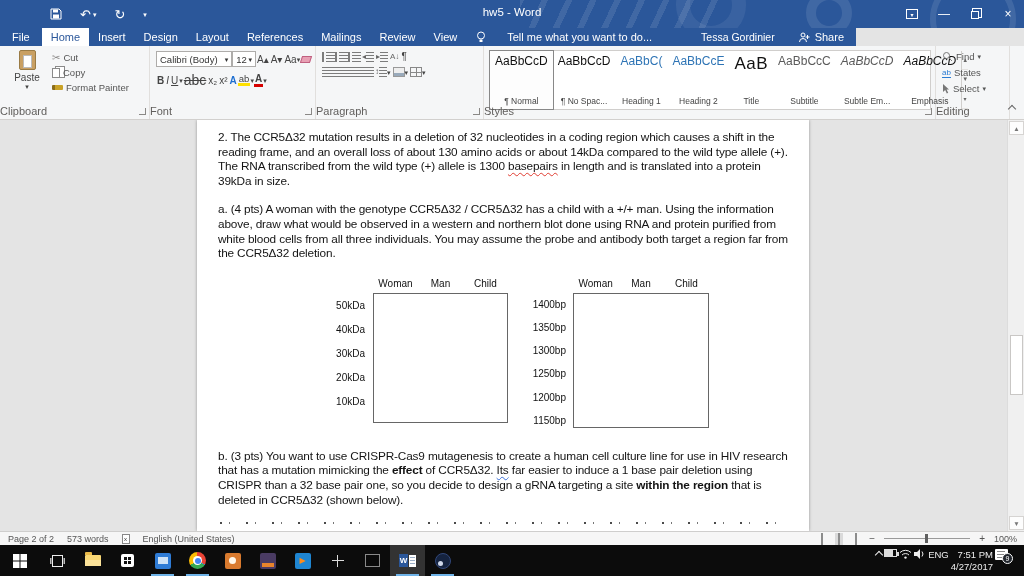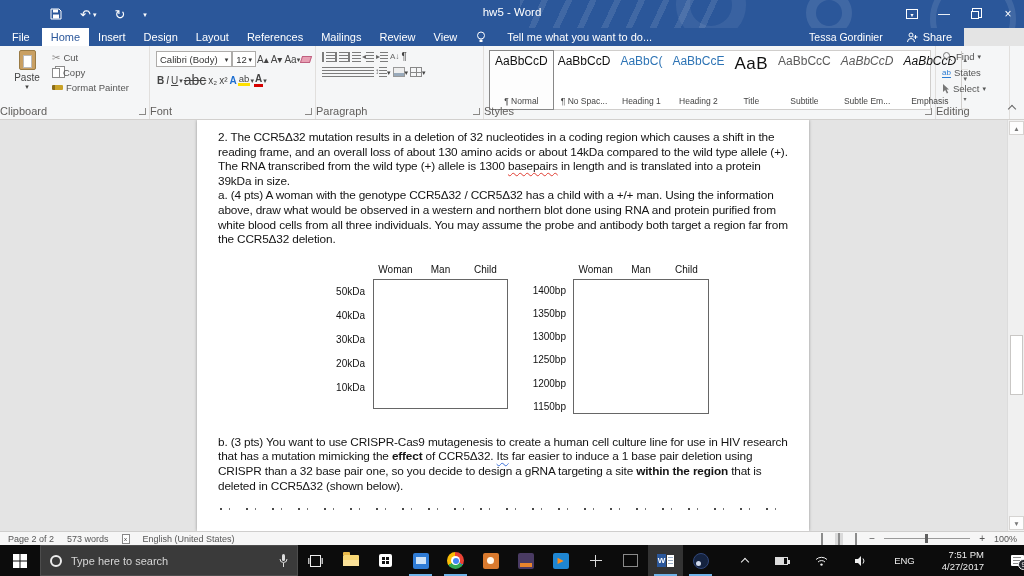--- a/index.html
+++ b/index.html
@@ -15,21 +15,21 @@
   .ring.r2{left:806px;top:-10px;width:46px;height:46px;border-width:10px}
   .ring.r3{left:676px;top:-30px;width:70px;height:70px;border-width:14px;border-color:rgba(255,255,255,.07)}
   .qat{position:absolute;left:50px;top:0;height:28px;display:flex;align-items:center;gap:18px;font-size:13px}
   .qbtn{display:flex;align-items:center;gap:2px;cursor:default}
   .wtitle{position:absolute;left:0;right:0;top:6px;text-align:center;font-size:11.5px;color:#fff}
   .winctl{position:absolute;right:0;top:0;height:28px;display:flex;align-items:stretch}
   .wbtn{width:32px;display:flex;align-items:center;justify-content:center;font-size:12px}
   .rdo{width:12px;height:10px;border:1px solid #fff;display:grid;place-items:center;font-size:6px}
   .restore-sq{width:8px;height:8px;border:1px solid #fff;box-shadow:2px -2px 0 0 #2b579a,2px -2px 0 1px #fff;margin-top:2px;margin-right:2px}
   
-  .tabrow{position:absolute;top:28px;left:0;width:964px;height:18px;background:#2b579a;color:#fff;display:flex;align-items:stretch;font-size:11px;z-index:5}
+  .tabrow{position:absolute;top:28px;left:0;width:856px;height:18px;background:#2b579a;color:#fff;display:flex;align-items:stretch;font-size:11px;z-index:5}
   .tab{display:flex;align-items:center;padding:0 9px}
   .tab.file{padding:0 12px}
   .tab.active{background:#fff;color:#2b579a}
   .tellme{display:flex;align-items:center;gap:21px;margin-left:10px;color:#fff}
   .uname{margin-left:auto;display:flex;align-items:center;padding:0 12px;font-size:10.5px}
   .share{display:flex;align-items:center;gap:5px;padding:0 12px;font-size:11px}
   
   .ribbon{position:absolute;top:46px;left:0;width:1024px;height:74px;background:#f5f6f7;border-bottom:1px solid #d2d0ce;display:flex;z-index:4;color:#444}
   .rgroup{position:relative;border-right:1px solid #e1dfdd;height:100%}
   .glabel{position:absolute;bottom:2px;left:0;right:0;text-align:left;font-size:11px;color:#605e5c}
@@ -75,21 +75,21 @@
   .sname{font-size:8.5px;color:#444;padding-bottom:3px;white-space:nowrap}
   .galscroll{width:13px;display:flex;flex-direction:column;border-left:1px solid #d0cecc}
   .galscroll span{flex:1;display:grid;place-items:center;font-size:6px;color:#666;border-bottom:1px solid #e4e2e0;background:#f5f6f7}
   .g-edit{width:74px}
   .erow{display:flex;align-items:center;gap:3px;margin:5px 0 0 6px;font-size:9.5px;color:#555;white-space:nowrap}
   .collapse{position:absolute;right:9px;bottom:7px;width:6px;height:6px;border-left:1.5px solid #666;border-top:1.5px solid #666;transform:rotate(45deg)}
   
   .docarea{position:absolute;top:120px;left:0;width:1024px;height:411px;background:#e4e4e4;overflow:hidden}
   .page{position:absolute;left:197px;top:0;width:612px;height:411px;background:#fff;box-shadow:0 0 3px rgba(0,0,0,.35);padding:10px 21px 0;overflow:hidden}
   .doc p{font-size:11.8px;line-height:14.6px;color:#141414;letter-spacing:-.15px}
-  .pa{}
+  .pa{margin-top:14px}
   .pb{margin-top:21px}
   .bold{font-weight:bold}
   .sq-red{text-decoration-line:underline;text-decoration-style:wavy;text-decoration-color:#e03c31;text-decoration-thickness:1px;text-underline-offset:2px}
   .sq-blue{text-decoration-line:underline;text-decoration-style:wavy;text-decoration-color:#3a6fd8;text-decoration-thickness:1px;text-underline-offset:2px}
   .figs{position:relative;margin-top:17px;height:150px;font-size:10px;color:#111;letter-spacing:0}
   .blot{position:absolute;top:0;display:flex}
   .blot .scale{display:flex;flex-direction:column;justify-content:space-between;text-align:right}
   .b1{left:109px}
   .b1 .scale{width:46px;margin-top:22px;height:107px;padding-right:8px}
   .b2{left:305px}
@@ -143,21 +143,21 @@
   .imovie{width:16px;height:16px;background:#4a3b63;border-radius:2px;position:relative;overflow:hidden}
   .imovie::after{content:"";position:absolute;left:2px;bottom:2px;width:12px;height:4px;background:#e8842c}
   .imedia{width:16px;height:16px;background:#1f86d2;border-radius:2px;display:grid;place-items:center;color:#ff8c1a;font-size:8px}
   .icross{width:12px;height:12px;background:linear-gradient(#dcdcdc,#dcdcdc) center/100% 1px no-repeat,linear-gradient(#dcdcdc,#dcdcdc) center/1px 100% no-repeat}
   .icmd{width:15px;height:13px;background:#0a0a0a;border:1px solid #8a8a8a;color:#ddd;font-size:6px;font-family:"DejaVu Sans Mono",monospace;padding:1px;line-height:1}
   .iwordtile{display:flex;align-items:center;gap:1px}
   .wsq{width:9px;height:13px;background:#2b579a;color:#fff;font-size:8px;font-weight:bold;display:grid;place-items:center}
   .wdoc{width:7px;height:12px;background:#fff;box-shadow:inset 0 -2px 0 #fff;background-image:repeating-linear-gradient(#9aaec7 0 1px,transparent 1px 3px);background-size:5px 8px;background-position:1px 2px;background-repeat:no-repeat}
   .isteam{width:16px;height:16px;border-radius:50%;background:#15233f;border:1px solid #31477a;position:relative}
   .isteam::after{content:"";position:absolute;left:2px;bottom:2px;width:5px;height:5px;border-radius:50%;background:#cfd8ea}
-  .tray{margin-left:auto;display:flex;align-items:center;gap:27px;padding-right:0}
+  .tray{margin-left:auto;display:flex;gap:2px;padding-right:16px}
   .chev{width:6px;height:6px;border-left:1.5px solid #eee;border-top:1.5px solid #eee;transform:rotate(45deg);margin-top:3px}
   .ibat{width:13px;height:8px;border:1px solid #ddd;position:relative;background:linear-gradient(90deg,#ddd 0 8px,transparent 8px)}
   .ibat::after{content:"";position:absolute;right:-3px;top:2px;width:2px;height:4px;background:#ddd}
   .lang{font-size:9.5px}
   .clock{font-size:9.5px;text-align:right;line-height:1.2}
   .iac{width:13px;height:11px;background:#fff;border-radius:1px;position:relative;background-image:repeating-linear-gradient(#8a8a8a 0 1px,transparent 1px 3px);background-size:8px 7px;background-position:2px 2px;background-repeat:no-repeat}
   .nbadge{position:absolute;right:-5px;bottom:-4px;width:11px;height:11px;border-radius:50%;background:#23272e;border:1px solid #fff;color:#fff;font-size:7px;display:grid;place-items:center}
 </style>
 </head>
 <body>
@@ -481,31 +481,20 @@
 
 <div class="taskbar">
   <span class="start">
     <svg width="14" height="14">
         <rect x="0" y="0" width="6.5" height="6.5" fill="#fff"></rect>
         <rect x="7.5" y="0" width="6.5" height="6.5" fill="#fff"></rect>
         <rect x="0" y="7.5" width="6.5" height="6.5" fill="#fff"></rect>
         <rect x="7.5" y="7.5" width="6.5" height="6.5" fill="#fff"></rect>
       </svg>
   </span>
-  <div class="search">
-    <span class="ccircle"></span>
-    <span class="sph">Type here to search</span>
-    <span class="micwrap">
-        <svg width="9" height="14">
-          <rect x="3" y="0" width="3" height="7" rx="1.5" fill="#ddd"></rect>
-          <path d="M1 5 a3.5 3.5 0 0 0 7 0" stroke="#ddd" fill="none"></path>
-          <line x1="4.5" y1="9" x2="4.5" y2="13" stroke="#ddd"></line>
-        </svg>
-      </span>
-  </div>
   <span class="tbi">
       <svg width="15" height="12">
         <rect x="2.5" y="0.5" width="10" height="11" fill="none" stroke="#eee"></rect>
         <rect x="0" y="3" width="1.5" height="6" fill="#bbb"></rect>
         <rect x="13.5" y="3" width="1.5" height="6" fill="#bbb"></rect>
       </svg>
     </span>
   <span class="tbi">
       <span class="ifolder"></span>
     </span>

